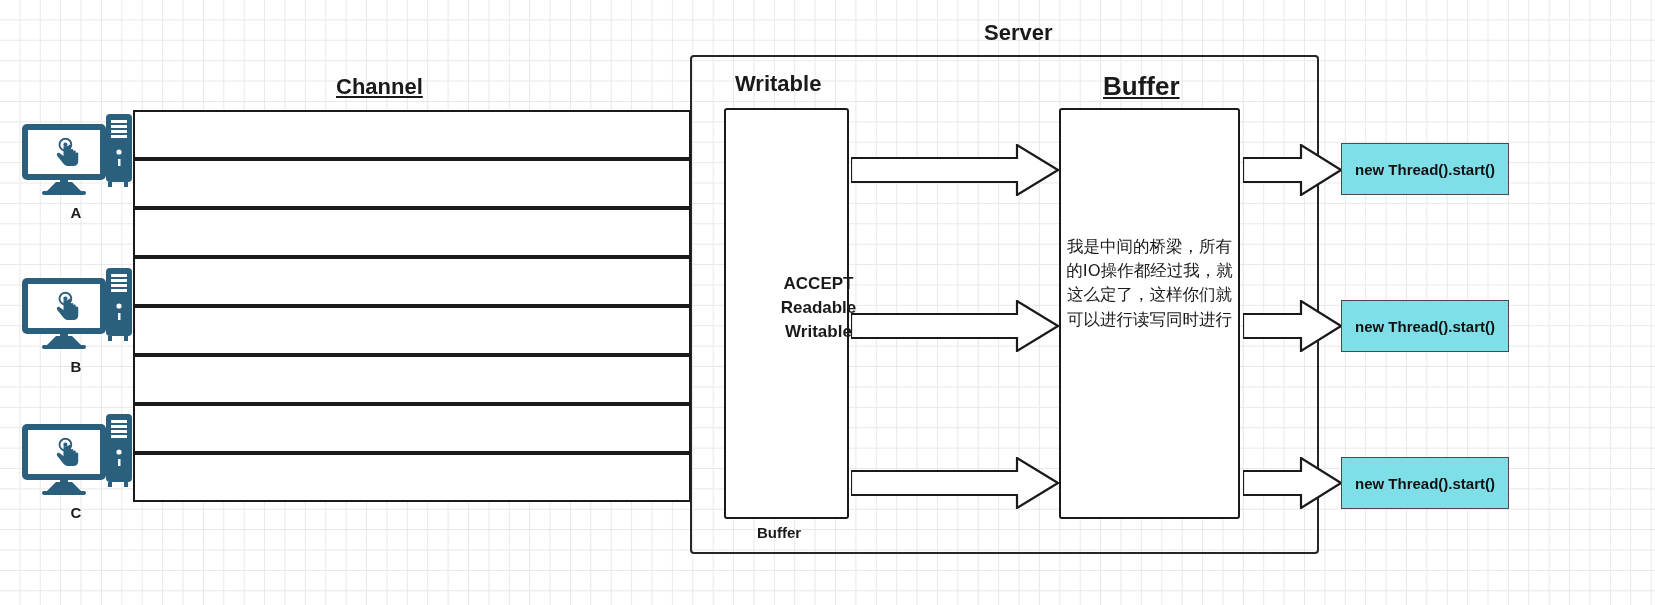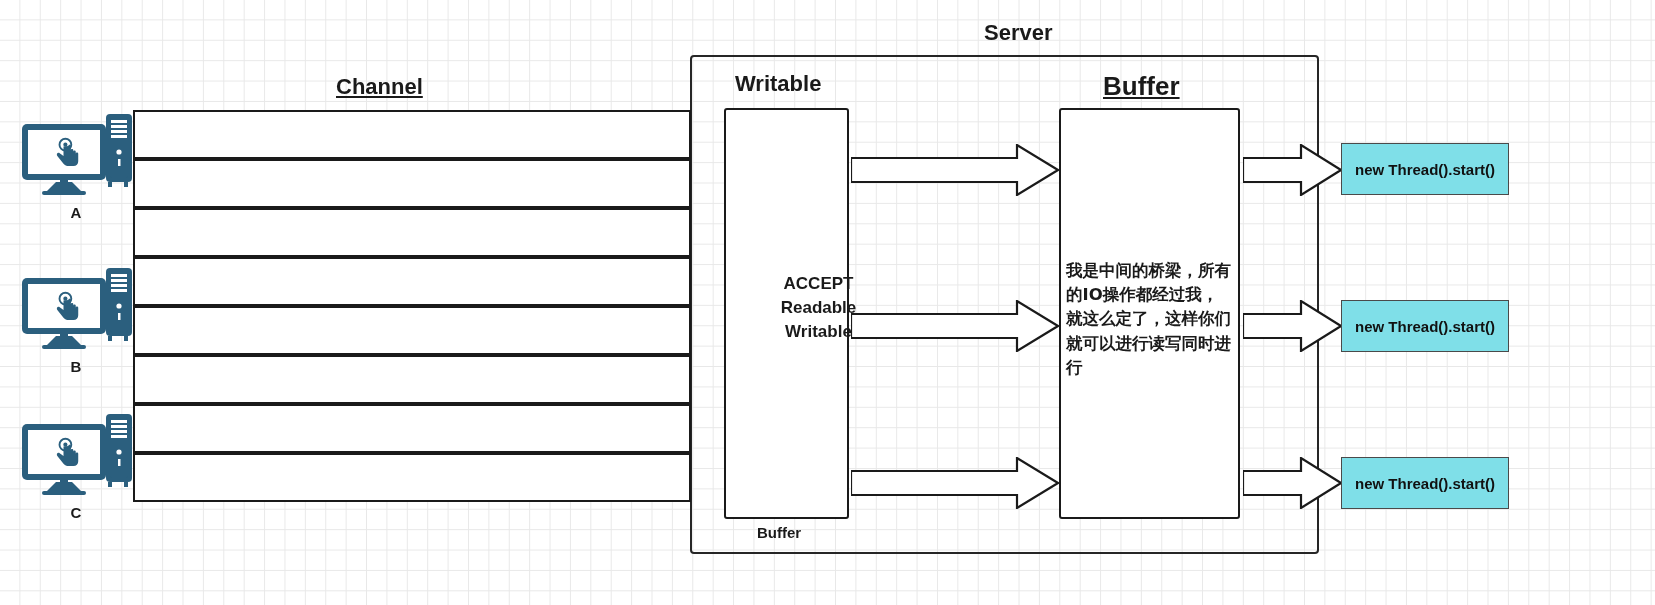--- a/index.html
+++ b/index.html
@@ -56,23 +56,22 @@
   #thread-label{left:757px;top:524px;font-size:15px;}
 
   
   #buffer-title{left:1103px;top:71px;font-size:26px;text-decoration:underline;}
   #buffer-box{
     position:absolute;left:1059px;top:108px;width:181px;height:411px;
     border:2px solid #1a1a1a;border-radius:3px;background:#ffffff;box-sizing:border-box;
   }
   #buffer-text{
     position:absolute;left:1066px;top:235px;width:167px;
-    text-align:left;font-weight:bold;font-size:16.5px;line-height:24.2px;color:#1a1a1a;
+    text-align:center;font-weight:normal;font-size:16.5px;line-height:24.2px;color:#1a1a1a;
     font-family:"DejaVu Sans","Liberation Sans",sans-serif;
-    margin-top:24px;
   }
 
   
   .thread-box{
     position:absolute;left:1341px;width:168px;height:52px;
     background:#7fdfe8;border:1.5px solid #4a4a4a;box-sizing:border-box;
     display:flex;align-items:center;justify-content:center;
     font-weight:bold;font-size:15px;color:#111;
   }
 

